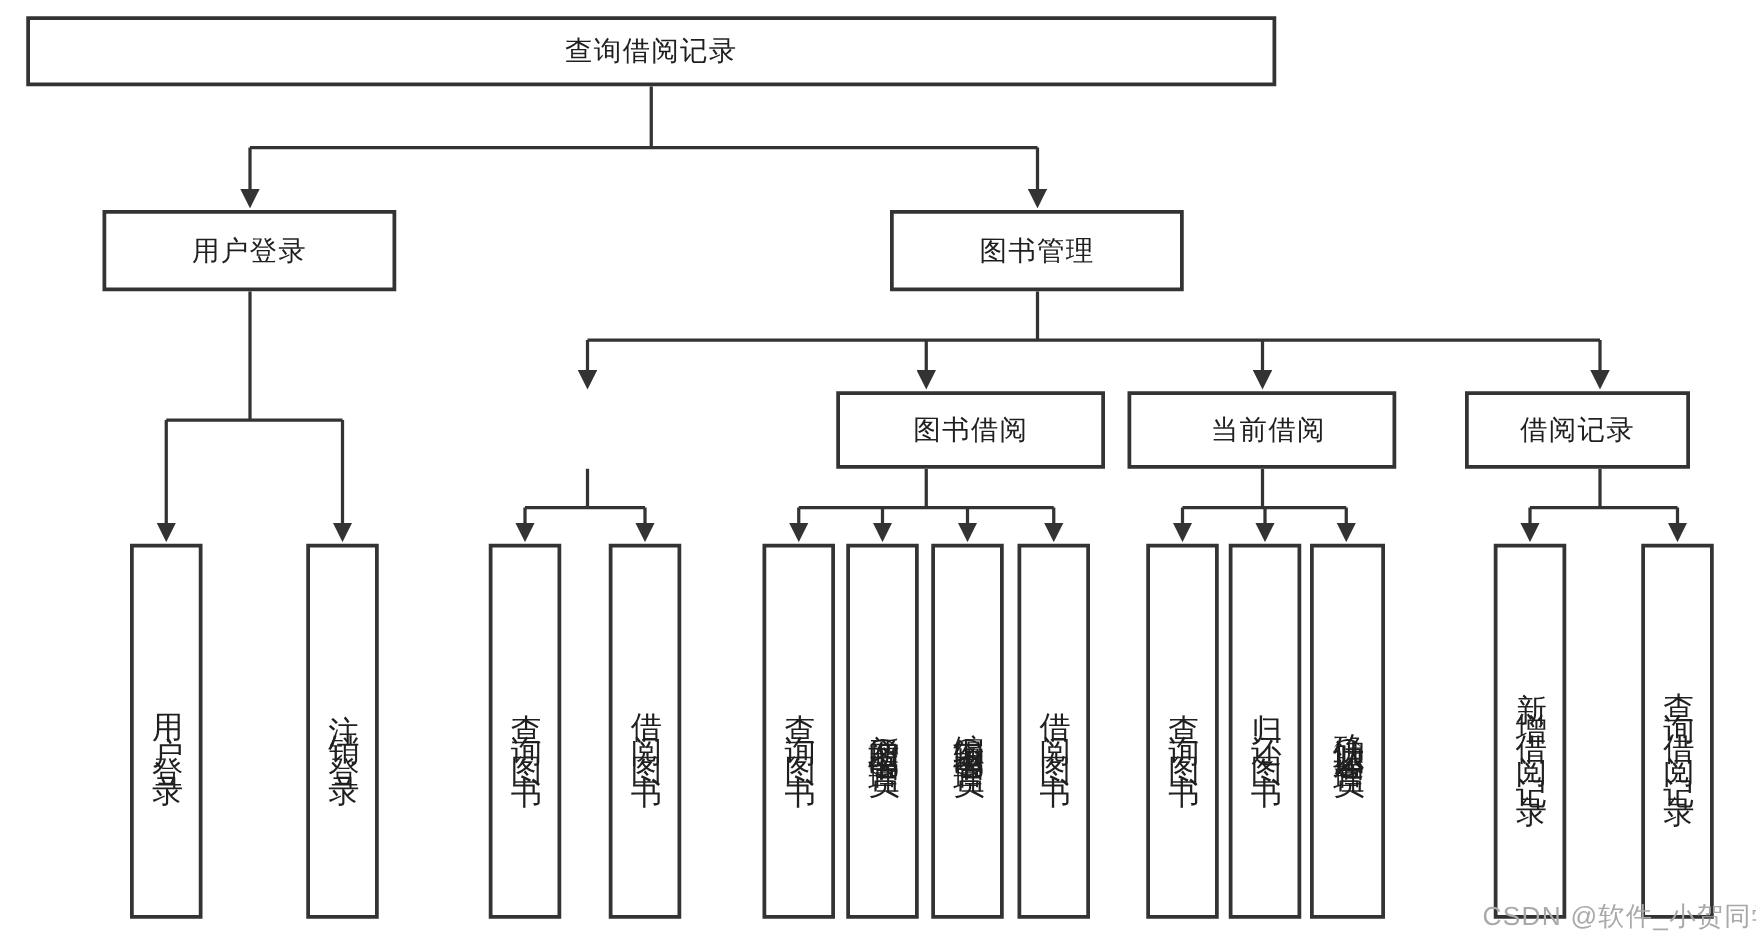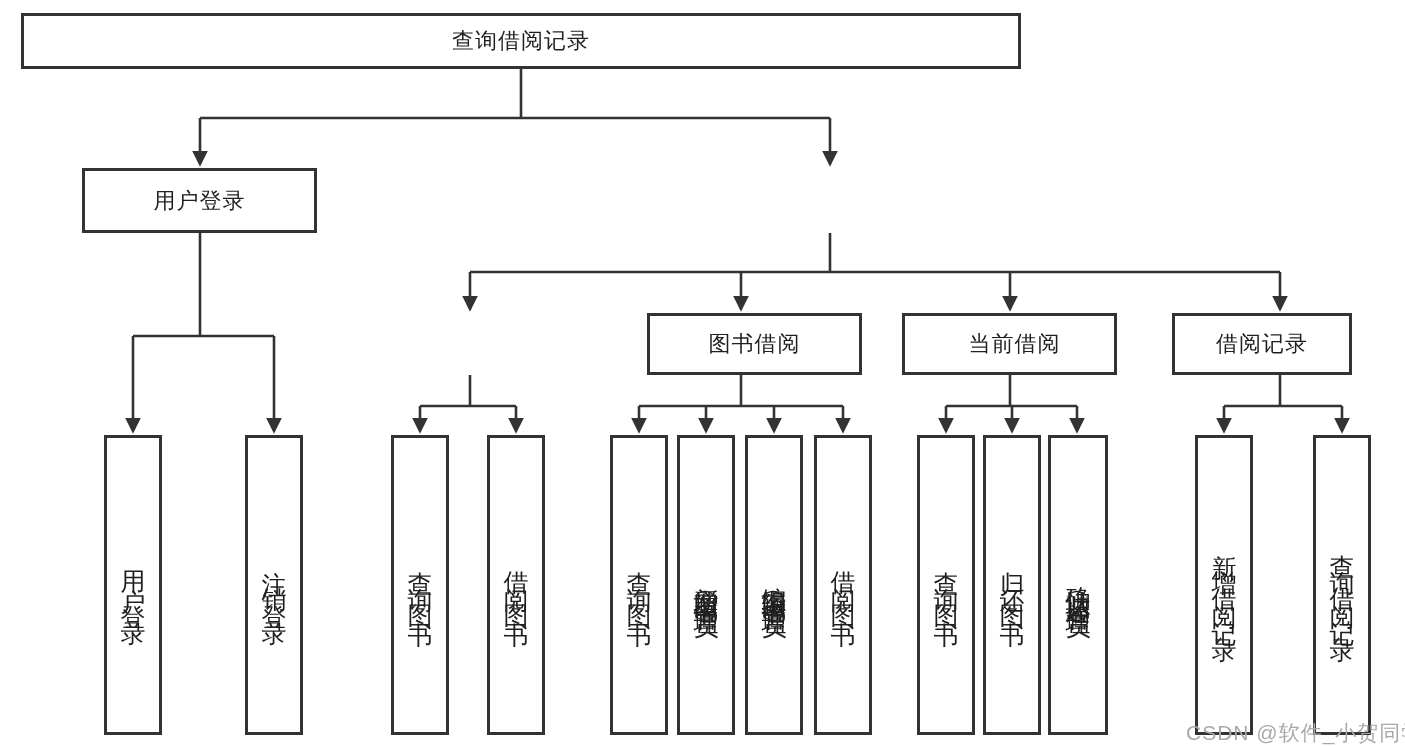--- a/index.html
+++ b/index.html
@@ -82,22 +82,25 @@
     </g>
   </svg>
 
   <div class="box hbox" style="left:21px;top:13px;width:1000px;height:56px;">
     <span>查询借阅记录</span>
   </div>
 
   <div class="box hbox" style="left:82px;top:168px;width:235px;">
     <span>用户登录</span>
   </div>
+  <div class="box hbox" style="left:712px;top:168px;width:235px;">
+    <span>图书管理</span>
+  </div>
 
-  <div class="box hbox" style="left:647px;top:313px;width:215px;height:62px;">
+  <div class="box hbox" style="left:669px;top:313px;width:215px;height:62px;">
     <span>图书借阅</span>
   </div>
   <div class="box hbox" style="left:902px;top:313px;width:215px;height:62px;padding-left:10px;">
     <span>当前借阅</span>
   </div>
   <div class="box hbox" style="left:1172px;top:313px;width:180px;height:62px;">
     <span>借阅记录</span>
   </div>
 
   <div class="box vbox" style="left:104px;">

